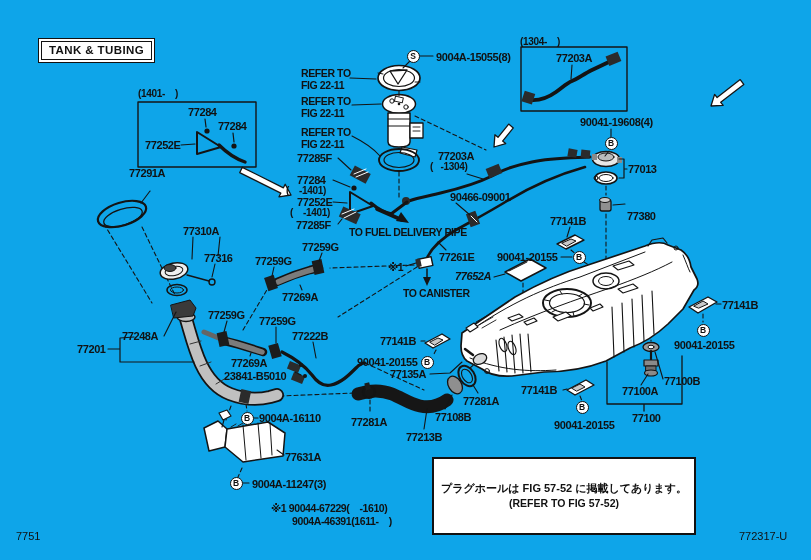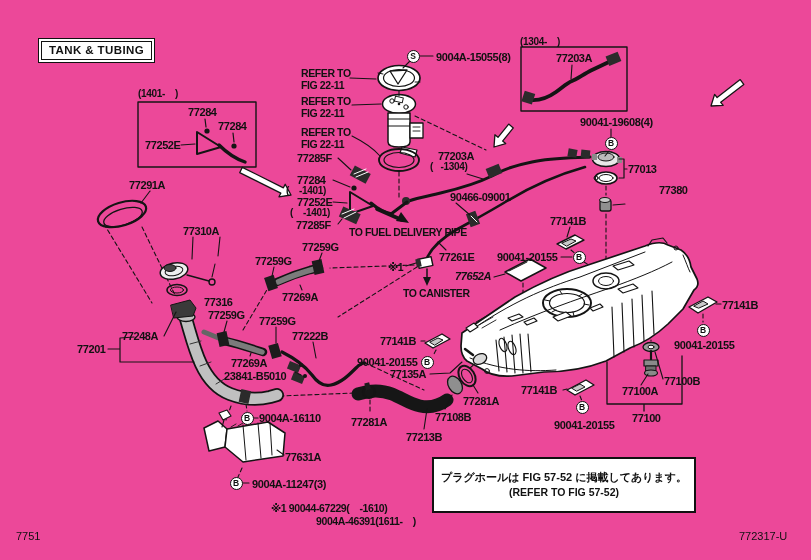--- a/index.html
+++ b/index.html
@@ -1,30 +1,30 @@
 <!DOCTYPE html>
 <html><head>
 <meta charset="utf-8">
 <style>
   html,body{margin:0;padding:0;background:#fff;}
-  #stage{position:relative;width:811px;height:560px;background:#ec4899;overflow:hidden;
+  #stage{position:relative;width:811px;height:560px;background:#0ea5e9;overflow:hidden;
          font-family:"Liberation Sans","DejaVu Sans",sans-serif;}
   #art{position:absolute;left:0;top:0;}
   .lbl{position:absolute;font:bold 11px/1.15 "Liberation Sans","DejaVu Sans",sans-serif;
        letter-spacing:-0.4px;color:#111;white-space:pre;}
   .cap{font-size:10px;letter-spacing:-0.3px;}
   .txt{font-size:10.5px;}
   .fn{font-size:10.5px;}
   .sym{position:absolute;width:13px;height:13px;border:1.4px solid #111;border-radius:50%;
        background:#fff;color:#111;font:bold 8.5px "Liberation Sans",sans-serif;
        display:flex;align-items:center;justify-content:center;box-sizing:border-box;}
   .title-box{position:absolute;left:38px;top:38px;border:1.3px solid #111;padding:2px;background:#fff;}
   .title-box .inner{display:block;border:1.3px solid #111;padding:1px 7px;
        font:bold 11.5px/1.3 "Liberation Sans","DejaVu Sans",sans-serif;letter-spacing:0.4px;color:#111;}
-  .note-box{position:absolute;left:432px;top:457px;width:264px;height:56px;border:2px solid #111;
+  .note-box{position:absolute;left:432px;top:457px;width:264px;height:78px;border:2px solid #111;
        background:#fff;display:flex;flex-direction:column;align-items:center;justify-content:center;
        gap:2px;text-align:center;box-sizing:border-box;}
   .note-jp{font:bold 11px/1.2 "Liberation Sans","DejaVu Sans",sans-serif;color:#111;}
   .note-en{font:bold 10px/1.2 "Liberation Sans","DejaVu Sans",sans-serif;letter-spacing:-0.2px;color:#111;}
   .note-ref{font:bold 10.5px/1.2 "Liberation Sans","DejaVu Sans",sans-serif;color:#111;}
   .foot{position:absolute;font:11px/1 "Liberation Sans","DejaVu Sans",sans-serif;color:#111;}
 </style>
 </head>
 <body>
 
@@ -261,51 +261,51 @@
 
   <div class="title-box">
     <span class="inner">TANK &amp; TUBING</span>
   </div>
 
   <div id="labels">
       <div class="lbl cap" style="left: 138px; top: 88px;">(1401-    )</div>
       <div class="lbl" style="left: 188px; top: 106px;">77284</div>
       <div class="lbl" style="left: 218px; top: 120px;">77284</div>
       <div class="lbl" style="left: 145px; top: 139px;">77252E</div>
-      <div class="lbl" style="left: 129px; top: 179px;">77291A</div>
+      <div class="lbl" style="left: 129px; top: 167px;">77291A</div>
       <div class="lbl txt" style="left: 301px; top: 67px;">REFER TO
 FIG 22-11</div>
       <div class="lbl txt" style="left: 301px; top: 95px;">REFER TO
 FIG 22-11</div>
       <div class="lbl txt" style="left: 301px; top: 126px;">REFER TO
 FIG 22-11</div>
       <div class="lbl" style="left: 436px; top: 51px;">9004A-15055(8)</div>
       <div class="lbl cap" style="left: 520px; top: 36px;">(1304-    )</div>
       <div class="lbl" style="left: 556px; top: 52px;">77203A</div>
       <div class="lbl" style="left: 580px; top: 116px;">90041-19608(4)</div>
       <div class="lbl" style="left: 628px; top: 163px;">77013</div>
-      <div class="lbl" style="left: 627px; top: 184px; margin-left: 32px;">77380</div>
+      <div class="lbl" style="left: 627px; top: 210px;">77380</div>
       <div class="lbl" style="left: 297px; top: 152px;">77285F</div>
       <div class="lbl" style="left: 297px; top: 174px;">77284</div>
       <div class="lbl cap" style="left: 286px; top: 185px;">(    -1401)</div>
       <div class="lbl" style="left: 297px; top: 196px;">77252E</div>
       <div class="lbl cap" style="left: 290px; top: 207px;">(    -1401)</div>
       <div class="lbl" style="left: 296px; top: 219px;">77285F</div>
       <div class="lbl" style="left: 438px; top: 150px;">77203A</div>
       <div class="lbl cap" style="left: 430px; top: 161px;">(   -1304)</div>
       <div class="lbl" style="left: 450px; top: 191px;">90466-09001</div>
       <div class="lbl txt" style="left: 349px; top: 226px;">TO FUEL DELIVERY PIPE</div>
       <div class="lbl" style="left: 439px; top: 251px;">77261E</div>
       <div class="lbl" style="left: 550px; top: 215px;">77141B</div>
       <div class="lbl" style="left: 497px; top: 251px;">90041-20155</div>
       <div class="lbl txt" style="left: 388px; top: 261px;">※1</div>
       <div class="lbl" style="left: 455px; top: 270px; font-style: italic;">77652A</div>
       <div class="lbl txt" style="left: 403px; top: 287px;">TO CANISTER</div>
       <div class="lbl" style="left: 183px; top: 225px;">77310A</div>
-      <div class="lbl" style="left: 204px; top: 252px; margin-top: 44px;">77316</div>
+      <div class="lbl" style="left: 204px; top: 252px;">77316</div>
       <div class="lbl" style="left: 255px; top: 255px;">77259G</div>
       <div class="lbl" style="left: 302px; top: 241px;">77259G</div>
       <div class="lbl" style="left: 282px; top: 291px;">77269A</div>
       <div class="lbl" style="left: 208px; top: 309px;">77259G</div>
       <div class="lbl" style="left: 259px; top: 315px;">77259G</div>
       <div class="lbl" style="left: 122px; top: 330px;">77248A</div>
       <div class="lbl" style="left: 77px; top: 343px;">77201</div>
       <div class="lbl" style="left: 292px; top: 330px;">77222B</div>
       <div class="lbl" style="left: 231px; top: 357px;">77269A</div>
       <div class="lbl" style="left: 224px; top: 370px;">23841-B5010</div>
@@ -320,21 +320,21 @@
       <div class="lbl" style="left: 285px; top: 451px;">77631A</div>
       <div class="lbl" style="left: 252px; top: 478px;">9004A-11247(3)</div>
       <div class="lbl" style="left: 722px; top: 299px;">77141B</div>
       <div class="lbl" style="left: 674px; top: 339px;">90041-20155</div>
       <div class="lbl" style="left: 521px; top: 384px;">77141B</div>
       <div class="lbl" style="left: 554px; top: 419px;">90041-20155</div>
       <div class="lbl" style="left: 664px; top: 375px;">77100B</div>
       <div class="lbl" style="left: 622px; top: 385px;">77100A</div>
       <div class="lbl" style="left: 632px; top: 412px;">77100</div>
       <div class="lbl fn" style="left: 271px; top: 502px;">※1 90044-67229(    -1610)</div>
-      <div class="lbl fn" style="left: 292px; top: 515px; margin-left: 24px;">9004A-46391(1611-    )</div>
+      <div class="lbl fn" style="left: 292px; top: 515px;">9004A-46391(1611-    )</div>
       <span class="sym" style="left: 406.5px; top: 49.5px;">S</span>
       <span class="sym" style="left: 604.5px; top: 136.5px;">B</span>
       <span class="sym" style="left: 572.5px; top: 250.5px;">B</span>
       <span class="sym" style="left: 420.5px; top: 355.5px;">B</span>
       <span class="sym" style="left: 240.5px; top: 411.5px;">B</span>
       <span class="sym" style="left: 229.5px; top: 476.5px;">B</span>
       <span class="sym" style="left: 696.5px; top: 323.5px;">B</span>
       <span class="sym" style="left: 575.5px; top: 400.5px;">B</span>
     </div>
 

